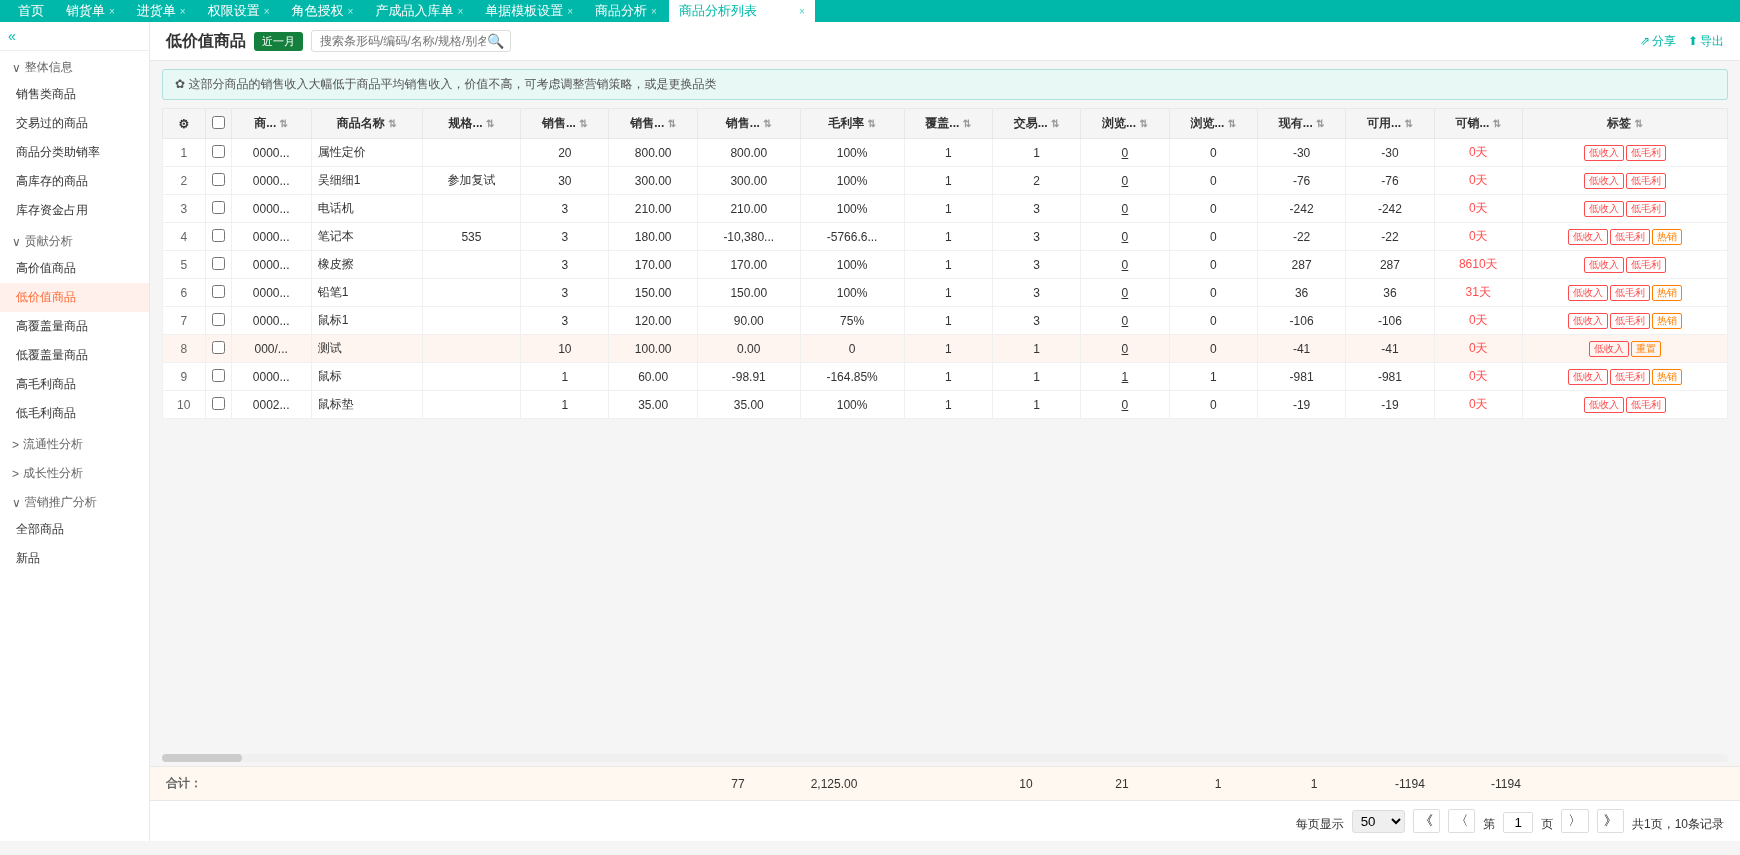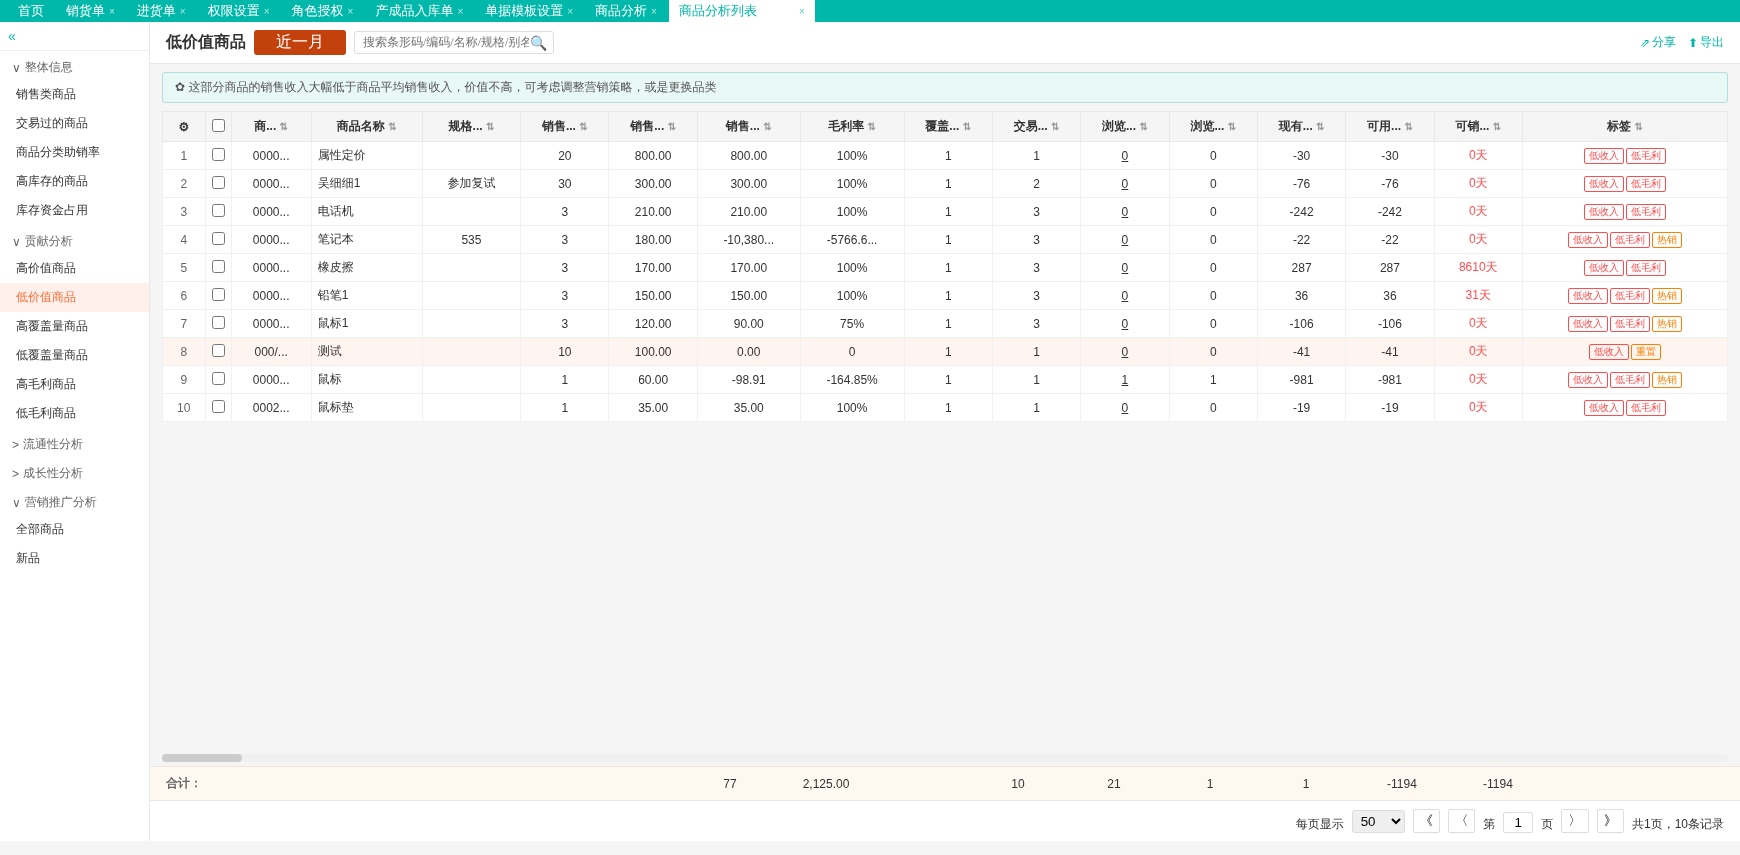--- a/index.html
+++ b/index.html
@@ -75,37 +75,36 @@
       background: #fff;
       border-bottom: 1px solid #e8e8e8;
       gap: 8px;
     }
     .page-title {
       font-size: 16px;
       font-weight: bold;
       color: #333;
     }
     .time-filter-btn {
-      background: #c2410c;
+      background: #15803d;
       color: #fff;
       border: none;
       border-radius: 3px;
-      padding: 2px 22px;
-      font-size: 16px;
+      padding: 2px 8px;
+      font-size: 11px;
       cursor: pointer;
     }
     .search-box {
       border: 1px solid #ddd;
       border-radius: 3px;
       padding: 3px 24px 3px 8px;
       font-size: 12px;
       color: #999;
       width: 200px;
       position: relative;
-      font-family: Liberation Serif, serif;
     }
     .search-wrapper {
       position: relative;
       display: flex;
       align-items: center;
     }
     .search-icon-span {
       position: absolute;
       right: 6px;
       color: #f5a623;
@@ -183,21 +182,21 @@
 
     
     .footer-summary {
       background: #fff8f0;
       border-top: 1px solid #e8e8e8;
       padding: 8px 16px;
       display: flex;
       align-items: center;
       font-size: 12px;
     }
-    .footer-label { color: #666; margin-right: 8px; font-weight: bold; }
+    .footer-label { color: #666; margin-right: 16px; font-weight: bold; }
     .footer-values { display: flex; gap: 16px; flex: 1; }
     .footer-cell { min-width: 80px; text-align: center; padding: 0 4px; }
 
     
     .pagination {
       display: flex;
       align-items: flex-end;
       justify-content: flex-end;
       padding: 8px 16px;
       background: #fff;

